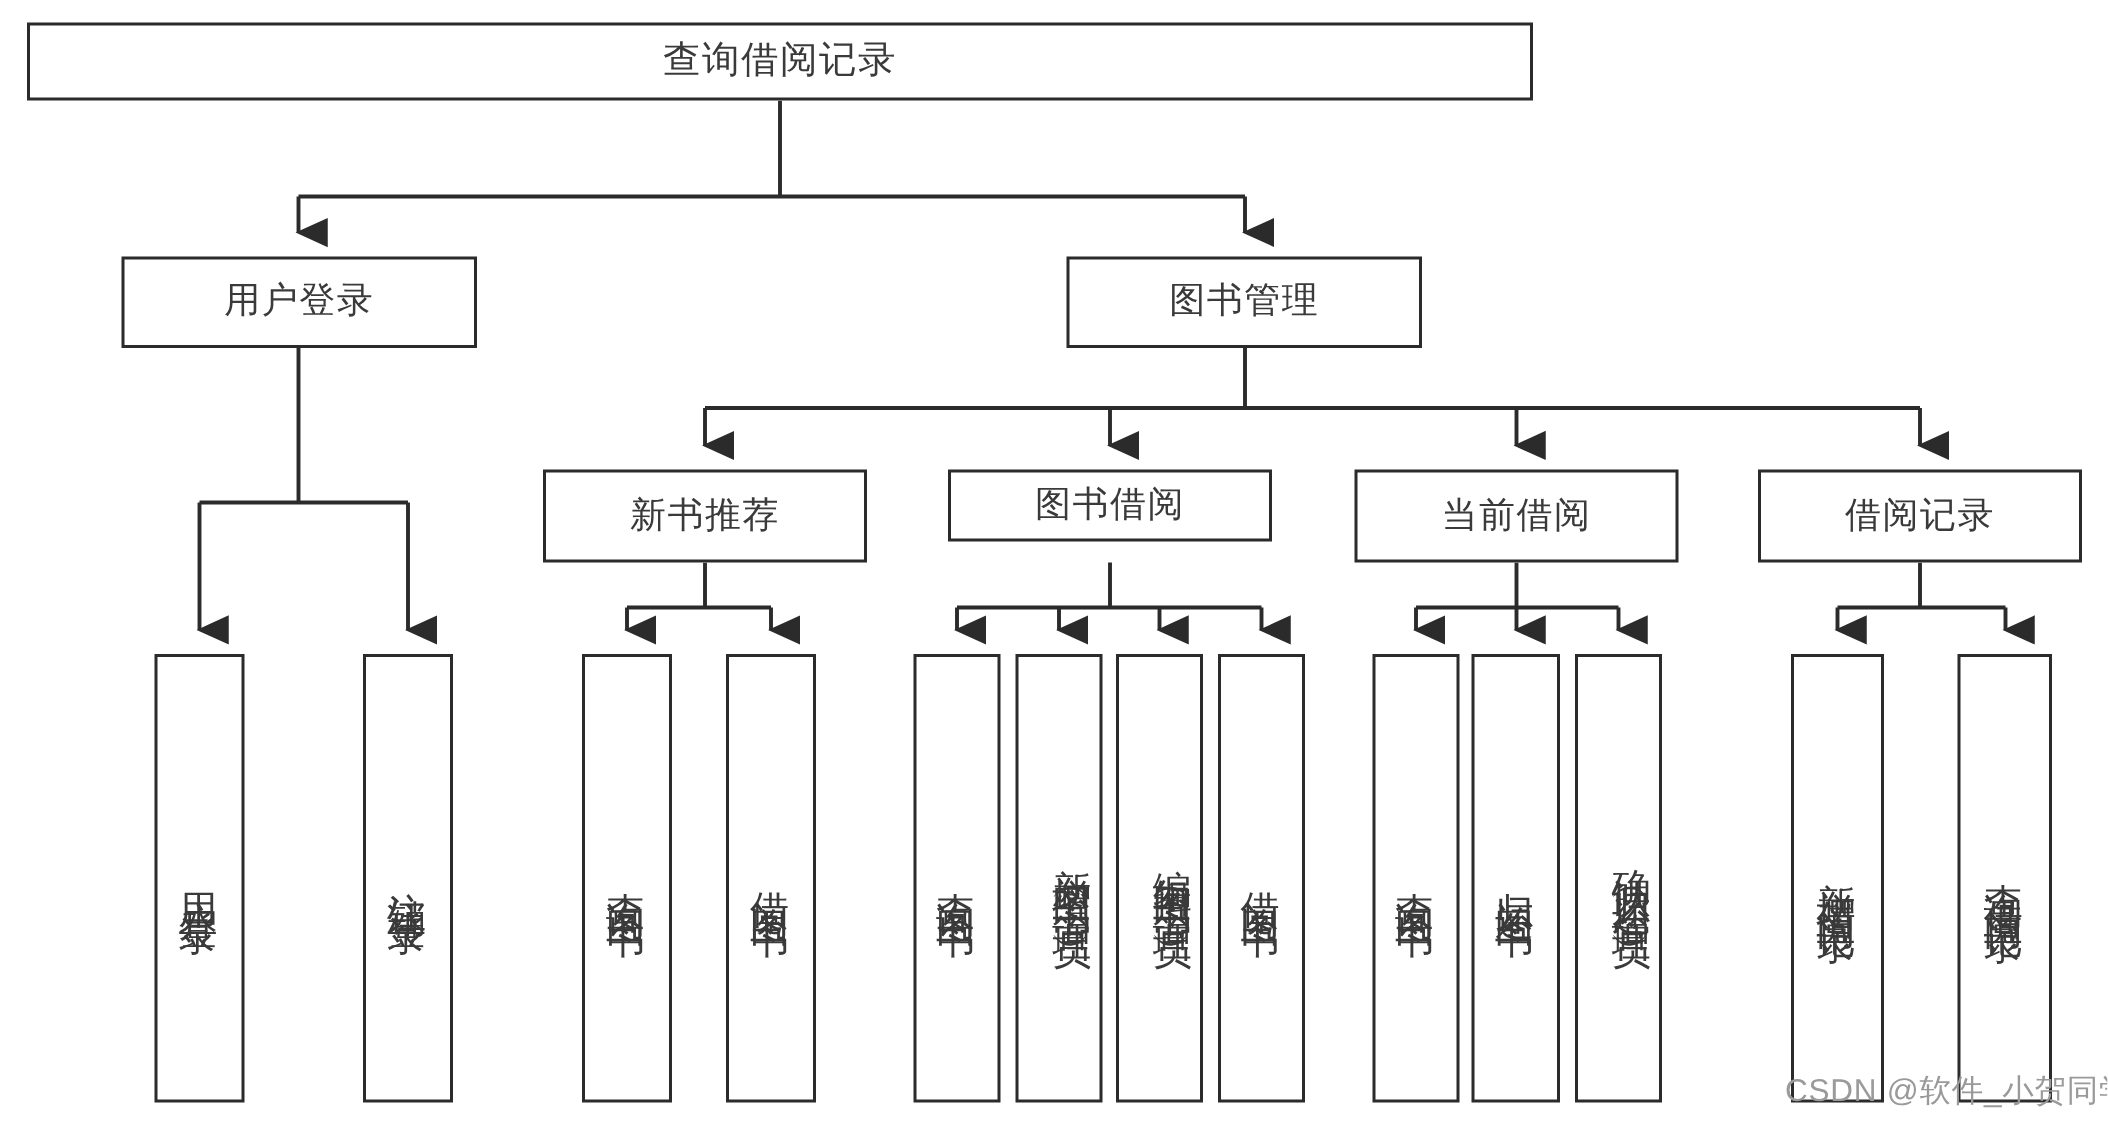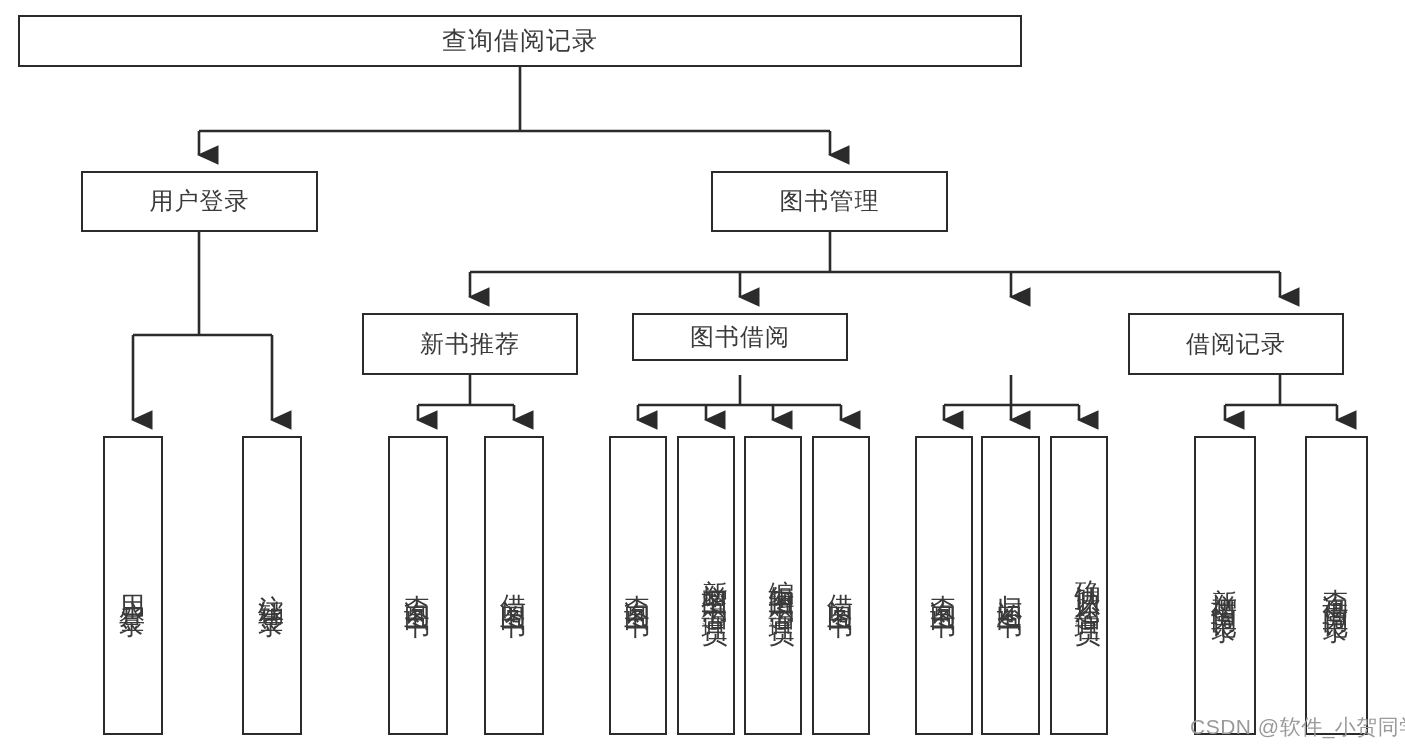--- a/index.html
+++ b/index.html
@@ -120,21 +120,22 @@
     </g>
   </svg>
 
   <div class="node node-h node-root" style="left: 18px; top: 15px; width: 1004px; height: 52px;">查询借阅记录</div>
 
   <div class="node node-h" style="left: 81px; top: 171px; width: 237px; height: 61px;">用户登录</div>
   <div class="node node-h" style="left: 711px; top: 171px; width: 237px; height: 61px;">图书管理</div>
 
   <div class="node node-h" style="left: 362px; top: 313px; width: 216px; height: 62px;">新书推荐</div>
   <div class="node node-h" style="left: 632px; top: 313px; width: 216px; height: 48px;">图书借阅</div>
-  <div class="node node-h" style="left: 1128px; top: 313px; width: 216px; height: 62px;">借阅记录</div>
+  <div class="node node-h" style="left: 903px; top: 313px; width: 216px; height: 62px;">当前借阅</div>
+  <div class="node node-h" style="left: 1172px; top: 313px; width: 216px; height: 62px;">借阅记录</div>
 
   <div class="node node-v" style="left: 103px; top: 436px; width: 60px; height: 299px;">用户登录</div>
   <div class="node node-v" style="left: 242px; top: 436px; width: 60px; height: 299px;">注销登录</div>
   <div class="node node-v" style="left: 388px; top: 436px; width: 60px; height: 299px;">查询图书</div>
   <div class="node node-v" style="left: 484px; top: 436px; width: 60px; height: 299px;">借阅图书</div>
   <div class="node node-v" style="left: 609px; top: 436px; width: 58px; height: 299px;">查询图书</div>
   <div class="node node-v node-v-top" style="left: 677px; top: 436px; width: 58px; height: 299px;">新增图书（管理员）</div>
   <div class="node node-v node-v-top" style="left: 744px; top: 436px; width: 58px; height: 299px;">编辑图书（管理员）</div>
   <div class="node node-v" style="left: 812px; top: 436px; width: 58px; height: 299px;">借阅图书</div>
   <div class="node node-v" style="left: 915px; top: 436px; width: 58px; height: 299px;">查询图书</div>

